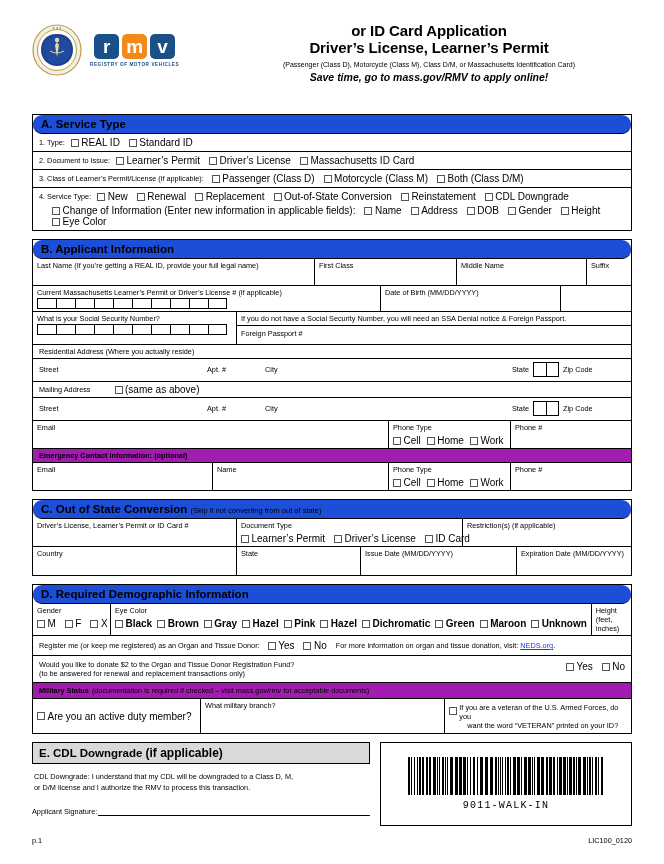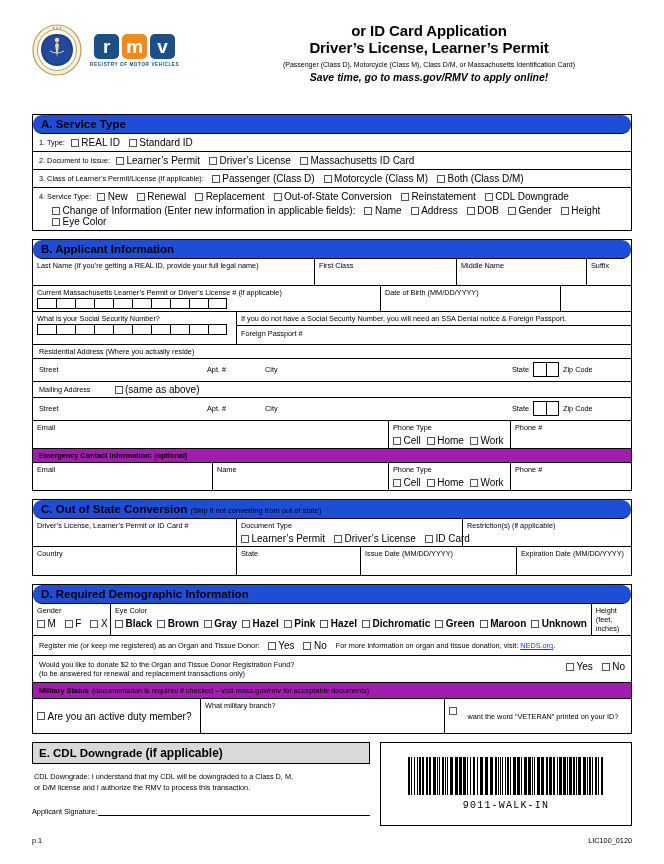--- a/index.html
+++ b/index.html
@@ -497,20 +497,21 @@
       <div class="cell" style="width:168px;display:flex;align-items:center;">
         <label class="opt">
             <span class="cb"></span>
             <span>Are you an active duty member?</span>
           </label>
       </div>
       <div class="cell" style="width:244px"><span>What military branch?</span></div>
       <div class="cell" style="flex:1;display:flex;align-items:center;">
         <span class="cb" style="margin-top:-10px"></span>
         <span>
+          <span style="display:block">If you are a veteran of the U.S. Armed Forces, do you</span>
           <span style="display:block;padding-left:8px">want the word “VETERAN” printed on your ID?</span>
         </span>
       </div>
     </div>
   </div>
 
   <div class="e-wrap">
     <div class="e-left">
       <div class="e-hd">
         <span>E. CDL Downgrade</span>

